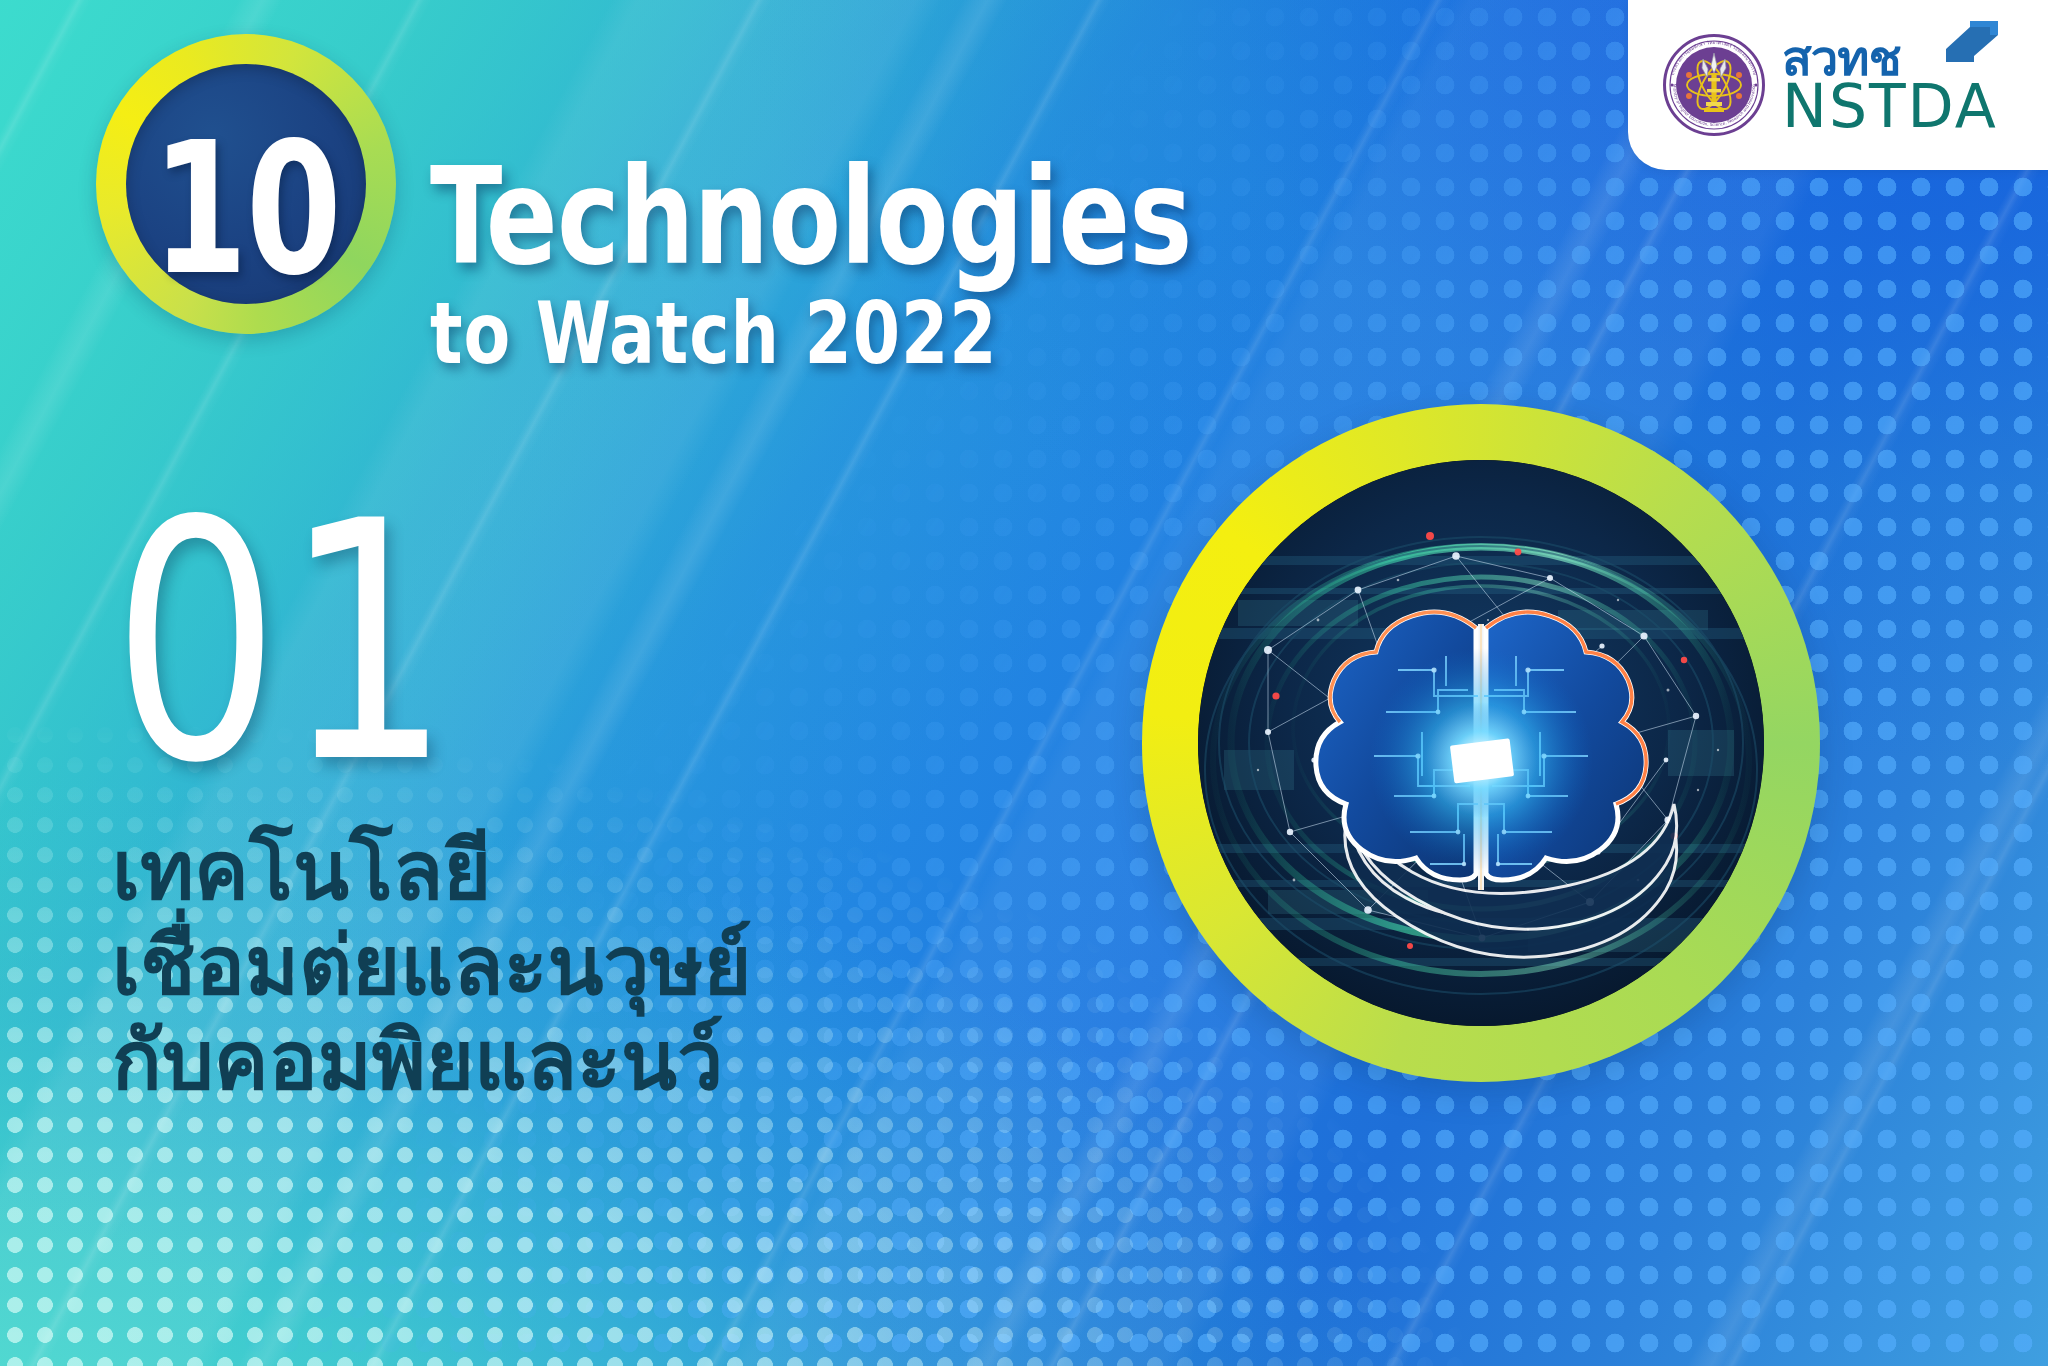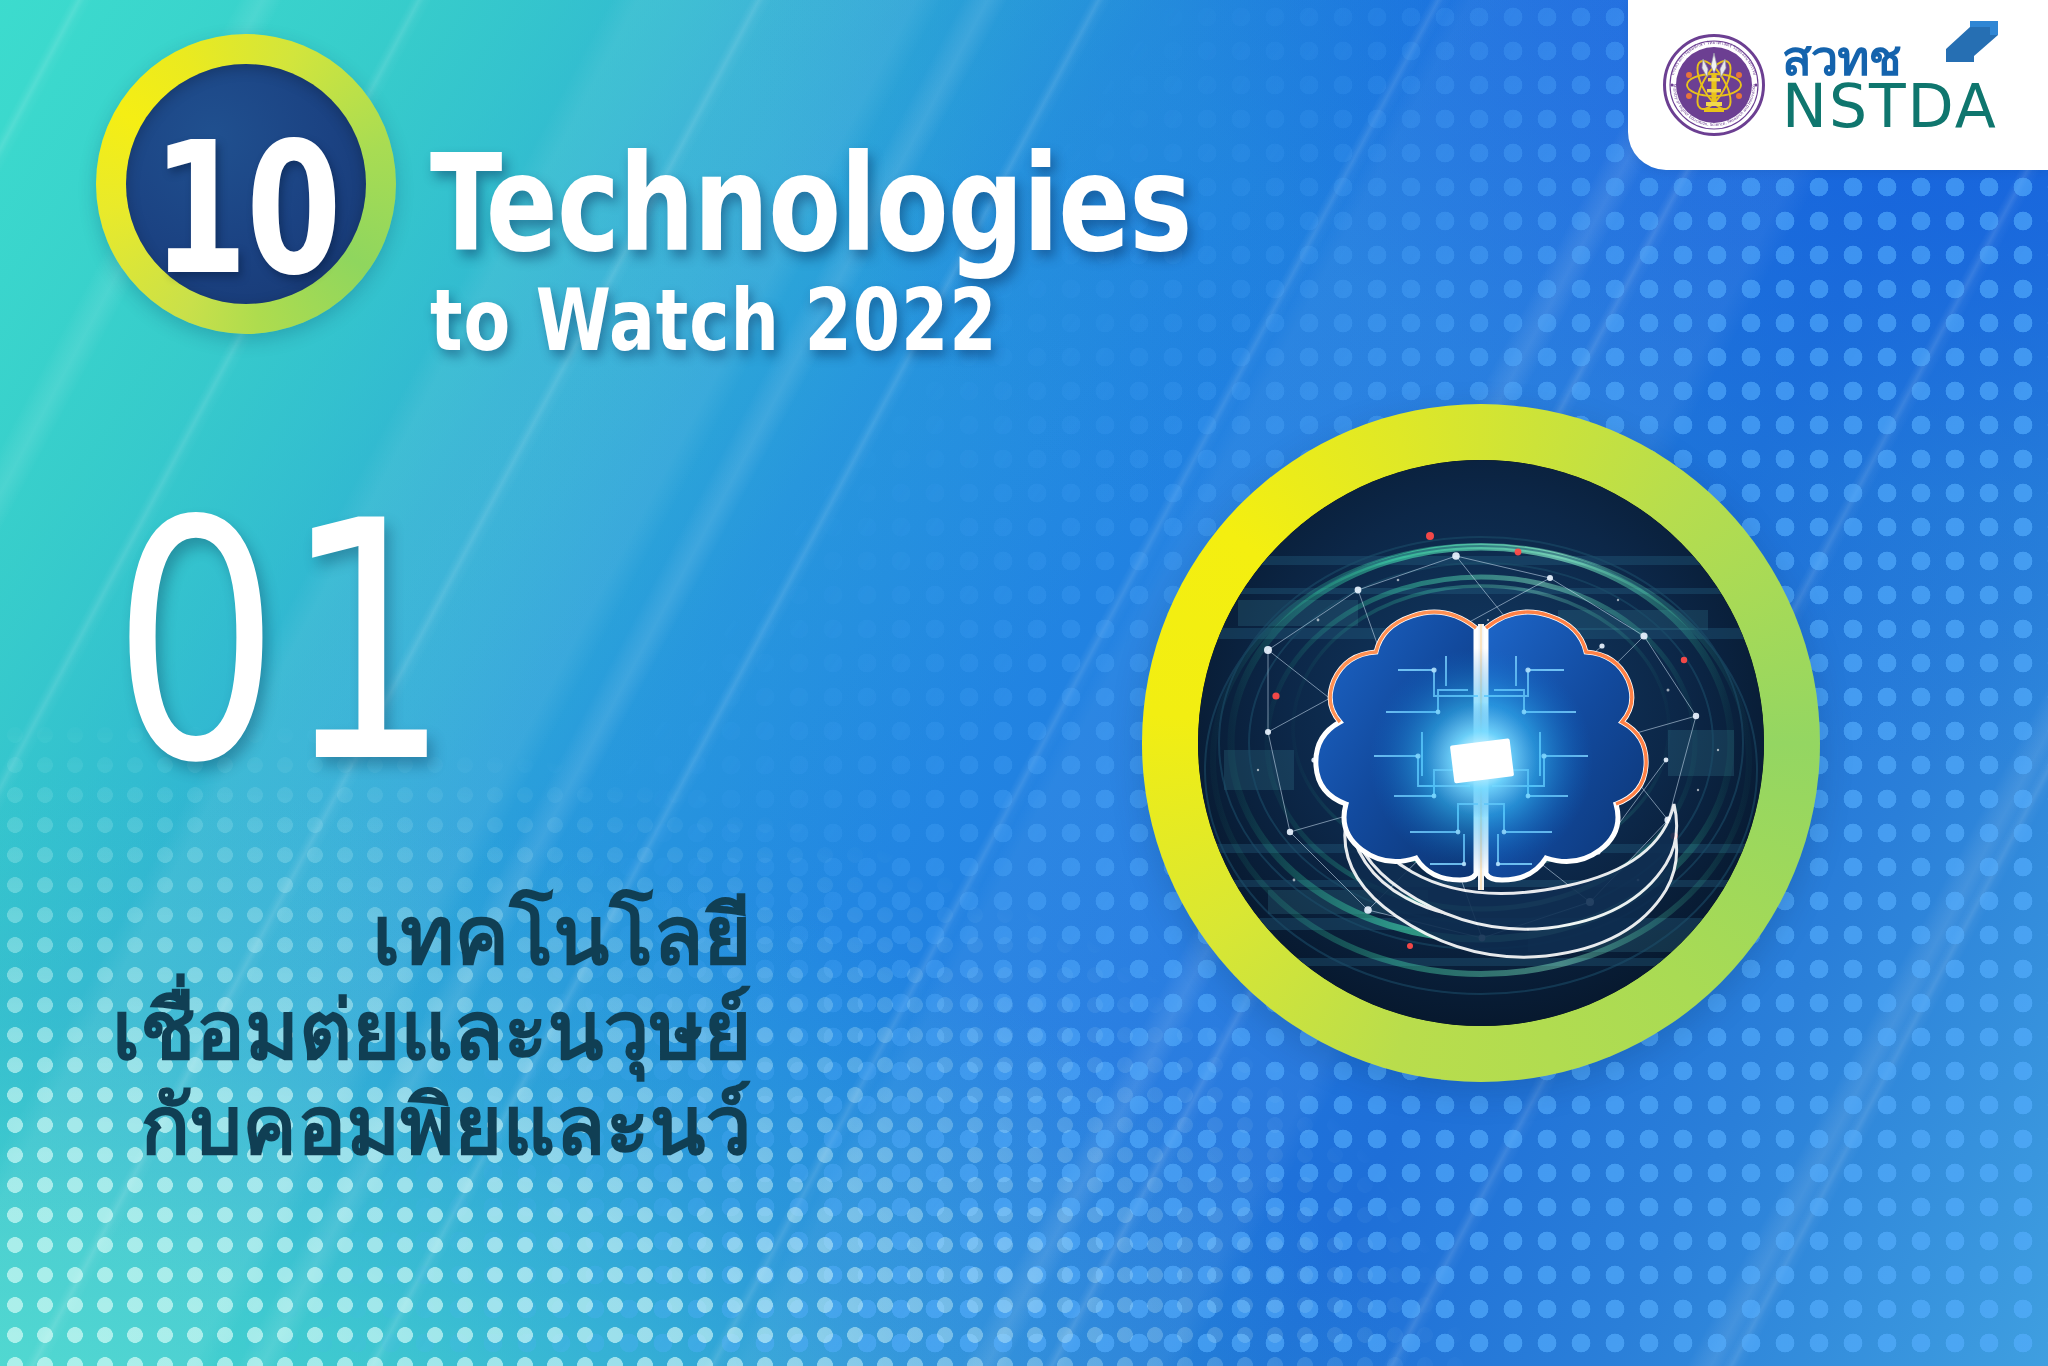--- a/index.html
+++ b/index.html
@@ -115,21 +115,21 @@
     display:flex;align-items:flex-end;justify-content:center;
   }
   .badge .num{
     color:#fff;font-size:182px;font-weight:700;letter-spacing:-2px;line-height:1;
     font-family:"DejaVu Sans Condensed","Liberation Sans",sans-serif;
     transform:scaleX(.84) translateY(-4px);
     text-shadow:4px 5px 9px rgba(0,20,50,.40);
   }
 
   
-  .headline{position:absolute;left:430px;top:140px;}
+  .headline{position:absolute;left:430px;top:153px;}
   .headline .big{
     color:#fff;font-size:134px;font-weight:700;line-height:.96;letter-spacing:-1px;
     font-family:"DejaVu Sans Condensed","Liberation Sans",sans-serif;
     transform:scaleX(.88);transform-origin:left center;
     text-shadow:5px 7px 12px rgba(5,35,80,.42);
   }
   .headline .sub{
     color:#fff;font-size:86px;font-weight:700;line-height:1;margin-top:8px;letter-spacing:1px;
     font-family:"DejaVu Sans Condensed","Liberation Sans",sans-serif;
     transform:scaleX(.88);transform-origin:left center;
@@ -139,21 +139,21 @@
   
   .bignum{
     position:absolute;left:112px;top:478px;
     color:#fff;font-size:330px;font-weight:400;line-height:1;letter-spacing:4px;
     font-family:"DejaVu Sans","Liberation Sans",sans-serif;
     transform:scaleX(.80);transform-origin:left top;
     text-shadow:7px 9px 16px rgba(8,50,80,.33);
   }
 
   
-  .thai{position:absolute;left:112px;top:888px;text-align:right;}
+  .thai{position:absolute;left:112px;top:823px;}
   .thai .tline{
     color:#103f54;font-size:82px;font-weight:700;line-height:1.16;letter-spacing:0px;
     font-family:"DejaVu Sans","Liberation Sans",sans-serif;white-space:nowrap;
   }
   .eng{
     position:absolute;left:116px;top:1172px;
     color:#14445c;font-size:56px;font-weight:400;letter-spacing:.5px;
     font-family:"DejaVu Sans Light","Liberation Sans",sans-serif;white-space:nowrap;
   }
 

